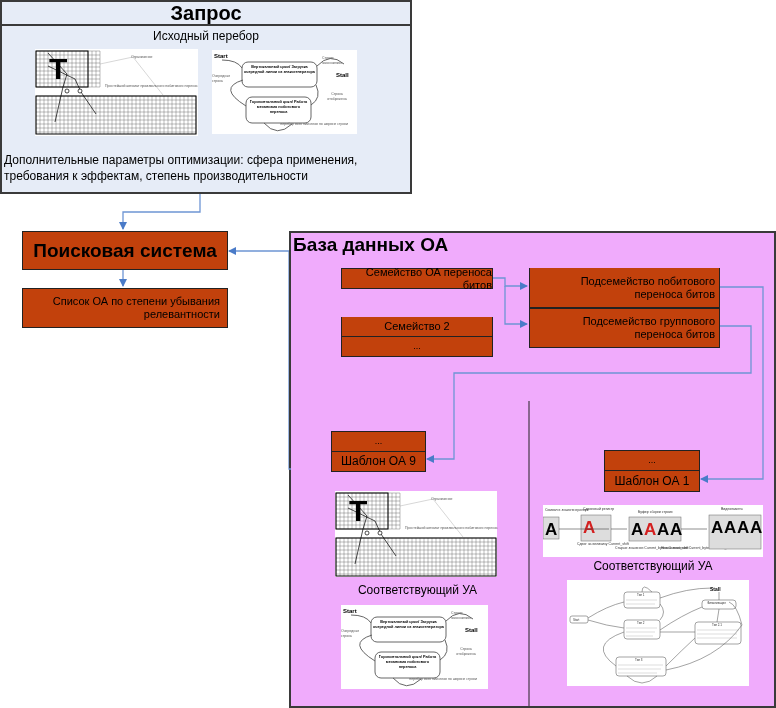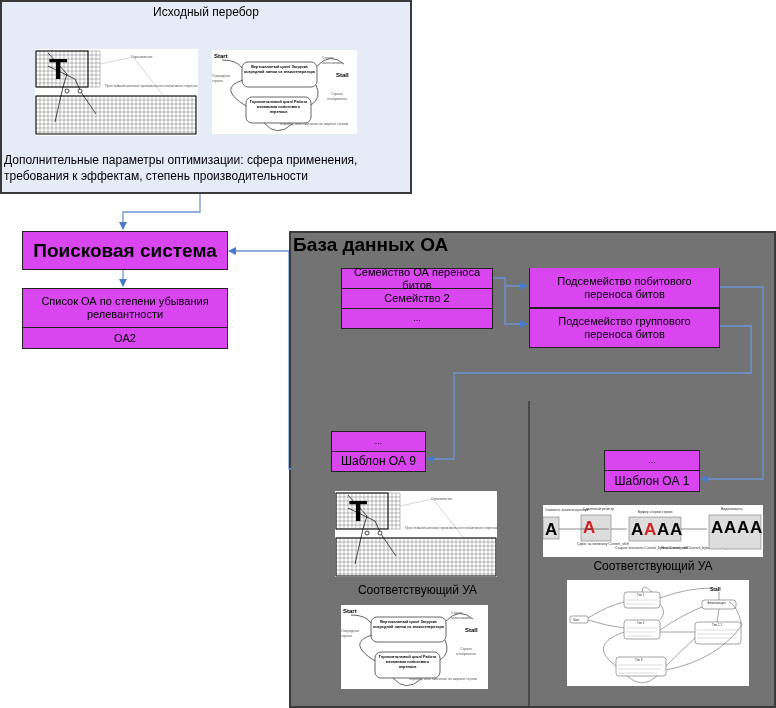--- a/index.html
+++ b/index.html
@@ -1,19 +1,19 @@
 <!DOCTYPE html>
 <html><head>
 <meta charset="utf-8">
 <style>
   html,body{margin:0;padding:0;background:#ffffff;}
   body{width:776px;height:708px;position:relative;overflow:hidden;font-family:"Liberation Sans",sans-serif;color:#000;}
   .abs{position:absolute;box-sizing:border-box;}
   .panel{background:#e6ecf7;border:2px solid #3a3a3a;}
-  .cell{background:#d946ef;border:1px solid #222;display:flex;align-items:center;justify-content:center;text-align:center;font-size:11px;line-height:13px;}
+  .cell{background:#c2410c;border:1px solid #222;display:flex;align-items:center;justify-content:center;text-align:right;font-size:11px;line-height:13px;}
   svg text{font-family:"Liberation Sans",sans-serif;}
   .img{background:#fff;}
 </style>
 </head>
 <body>
 
 <svg class="abs" style="left:0;top:0;" width="776" height="708">
   <defs>
     <marker id="arr" markerWidth="8" markerHeight="8" refX="7" refY="4" orient="auto" markerUnits="userSpaceOnUse">
       <path d="M0,0 L8,4 L0,8 z" fill="#4a7bc8"></path>
@@ -28,20 +28,21 @@
 
   <path d="M491,278 L505,278 L505,286 L527,286" fill="none" stroke="#6e95d4" stroke-width="1.3" marker-end="url(#arr)"></path>
   <path d="M505,286 L505,324 L527,324" fill="none" stroke="#6e95d4" stroke-width="1.3" marker-end="url(#arr)"></path>
 
   <path d="M719,326 L751,326 L751,373 L454,373 L454,459 L427,459" fill="none" stroke="#6e95d4" stroke-width="1.3" marker-end="url(#arr)"></path>
 
   <path d="M719,287 L763,287 L763,479 L701,479" fill="none" stroke="#6e95d4" stroke-width="1.3" marker-end="url(#arr)"></path>
 </svg>
 
 <div class="abs panel" style="left:0;top:0;width:412px;height:194px;">
+  <div style="height:22px;border-bottom:2px solid #3a3a3a;text-align:center;font-size:20px;font-weight:bold;line-height:22px;">Запрос</div>
   <div style="text-align:center;font-size:12px;margin-top:3px;">Исходный перебор</div>
   <div style="position:absolute;left:2px;top:150px;width:400px;font-size:12px;line-height:16px;">Дополнительные параметры оптимизации: сфера применения, требования к эффектам, степень производительности</div>
 </div>
 
 <div class="abs img fig-grid" style="left:35px;top:49px;width:163px;height:87px;">
   <svg width="163" height="87" viewBox="0 0 163 87">
     <g class="gridlines" stroke="#555" stroke-width="0.4">
         <line x1="1" x2="1" y1="2" y2="38"></line>
         <line x1="5" x2="5" y1="2" y2="38"></line>
         <line x1="9" x2="9" y1="2" y2="38"></line>
@@ -159,44 +160,43 @@
     <foreignObject x="60" y="72" width="80" height="12"><div xmlns="http://www.w3.org/1999/xhtml" class="s-pix" style="font:3.5px 'Liberation Sans',sans-serif;color:#555;text-align:right;line-height:4.5px;padding-right:4px;">перебор всех пикселов по ширине строки</div></foreignObject>
   </svg>
 </div>
 
 <div class="abs cell" style="left:22px;top:231px;width:206px;height:39px;font-size:19px;font-weight:bold;border:1.5px solid #222;">
   <span>Поисковая система</span>
 </div>
 
 <div class="abs" style="left:22px;top:288px;width:206px;">
   <div class="cell" style="height:38px;font-size:11px;padding:0 7px;">Список ОА по степени убывания релевантности</div>
-  <div class="cell" style="height:20px;border-top:none;">ОА2</div>
-</div>
-
-<div class="abs panel" style="left:289px;top:231px;width:487px;height:477px;background:#737373;border:2px solid #3a3a3a;border-right:2px solid #3a3a3a;">
+</div>
+
+<div class="abs panel" style="left:289px;top:231px;width:487px;height:477px;background:#f0abfc;border:2px solid #3a3a3a;border-right:2px solid #3a3a3a;">
   <div style="position:absolute;left:2px;top:1px;font-size:19px;font-weight:bold;">База данных ОА</div>
 </div>
 
 <svg class="abs" style="left:0;top:0;pointer-events:none;" width="776" height="708">
   <defs>
     <marker id="arr2" markerWidth="8" markerHeight="8" refX="7" refY="4" orient="auto" markerUnits="userSpaceOnUse">
       <path d="M0,0 L8,4 L0,8 z" fill="#4a7bc8"></path>
     </marker>
   </defs>
   <path d="M491,278 L505,278 L505,286 L527,286" fill="none" stroke="#6e95d4" stroke-width="1.3" marker-end="url(#arr2)"></path>
   <path d="M505,286 L505,324 L527,324" fill="none" stroke="#6e95d4" stroke-width="1.3" marker-end="url(#arr2)"></path>
   <path d="M719,326 L751,326 L751,373 L454,373 L454,459 L427,459" fill="none" stroke="#6e95d4" stroke-width="1.3" marker-end="url(#arr2)"></path>
   <path d="M719,287 L763,287 L763,479 L701,479" fill="none" stroke="#6e95d4" stroke-width="1.3" marker-end="url(#arr2)"></path>
   <line x1="529" y1="401" x2="529" y2="706" stroke="#222" stroke-width="1"></line>
   <path d="M289,469 L291,469" stroke="#6e95d4" stroke-width="1.3"></path>
 </svg>
 
 <div class="abs" style="left:321px;top:268px;width:172px;padding-left:20px;">
   <div class="cell" style="height:19px;">Семейство ОА переноса битов</div>
-  <div class="cell" style="height:19px;border-top:none;">Семейство 2</div>
+  <div class="cell" style="height:19px;border-top:none;margin-top:28px;">Семейство 2</div>
   <div class="cell" style="height:19px;border-top:none;font-size:9px;">...</div>
 </div>
 
 <div class="abs" style="left:529px;top:268px;width:191px;">
   <div class="cell" style="height:39px;border-top:none;padding:0 4px;">Подсемейство побитового переноса битов</div>
   <div class="cell" style="height:38px;padding:0 4px;">Подсемейство группового переноса битов</div>
 </div>
 
 <div class="abs" style="left:331px;top:431px;width:95px;">
   <div class="cell" style="height:19px;font-size:9px;">...</div>

